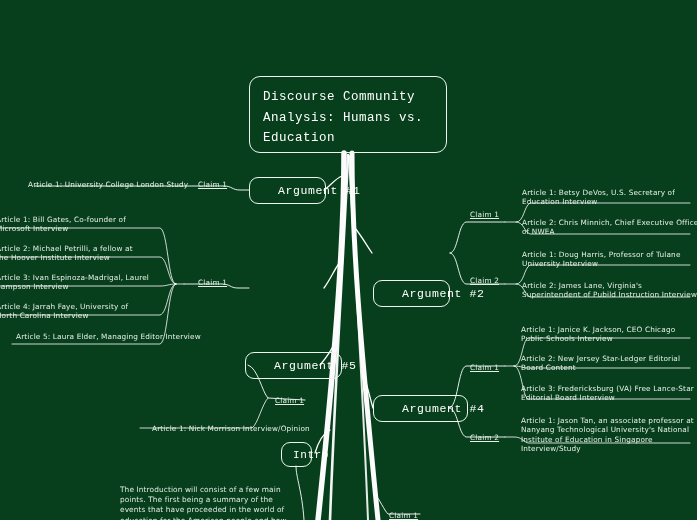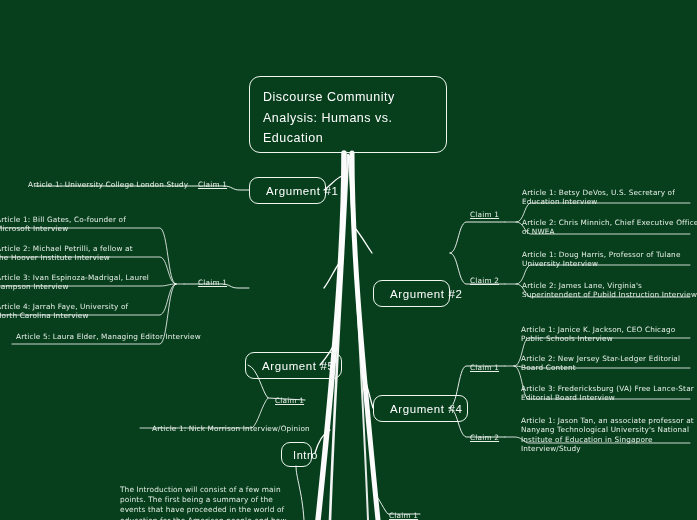--- a/index.html
+++ b/index.html
@@ -25,21 +25,21 @@
   }
 
   
   .node {
     position: absolute;
     box-sizing: border-box;
     border: 1.3px solid #eef6ef;
     border-radius: 9px;
     color: #ffffff;
     background: transparent;
-    font-family: Liberation Sans, sans-serif;
+    font-family: Liberation Mono, monospace;
     letter-spacing: .4px;
     white-space: nowrap;
   }
   .root-node {
     left: 249px;
     top: 76px;
     width: 198px;
     height: 77px;
     border-radius: 11px;
     border-width: 1.6px;
@@ -49,21 +49,21 @@
   .root-title {
     font-size: 12.5px;
     line-height: 20.5px;
     color: #ffffff;
     letter-spacing: .5px;
     font-weight: 400;
   }
   .arg-node {
     height: 27px;
     line-height: 26px;
-    padding: 0 16px;
+    padding: 0 28px;
     font-size: 11.5px;
     text-align: center;
     letter-spacing: .6px;
   }
   .intro-node {
     height: 25px;
     line-height: 24px;
     padding: 0 11px;
     font-size: 11px;
     text-align: center;

